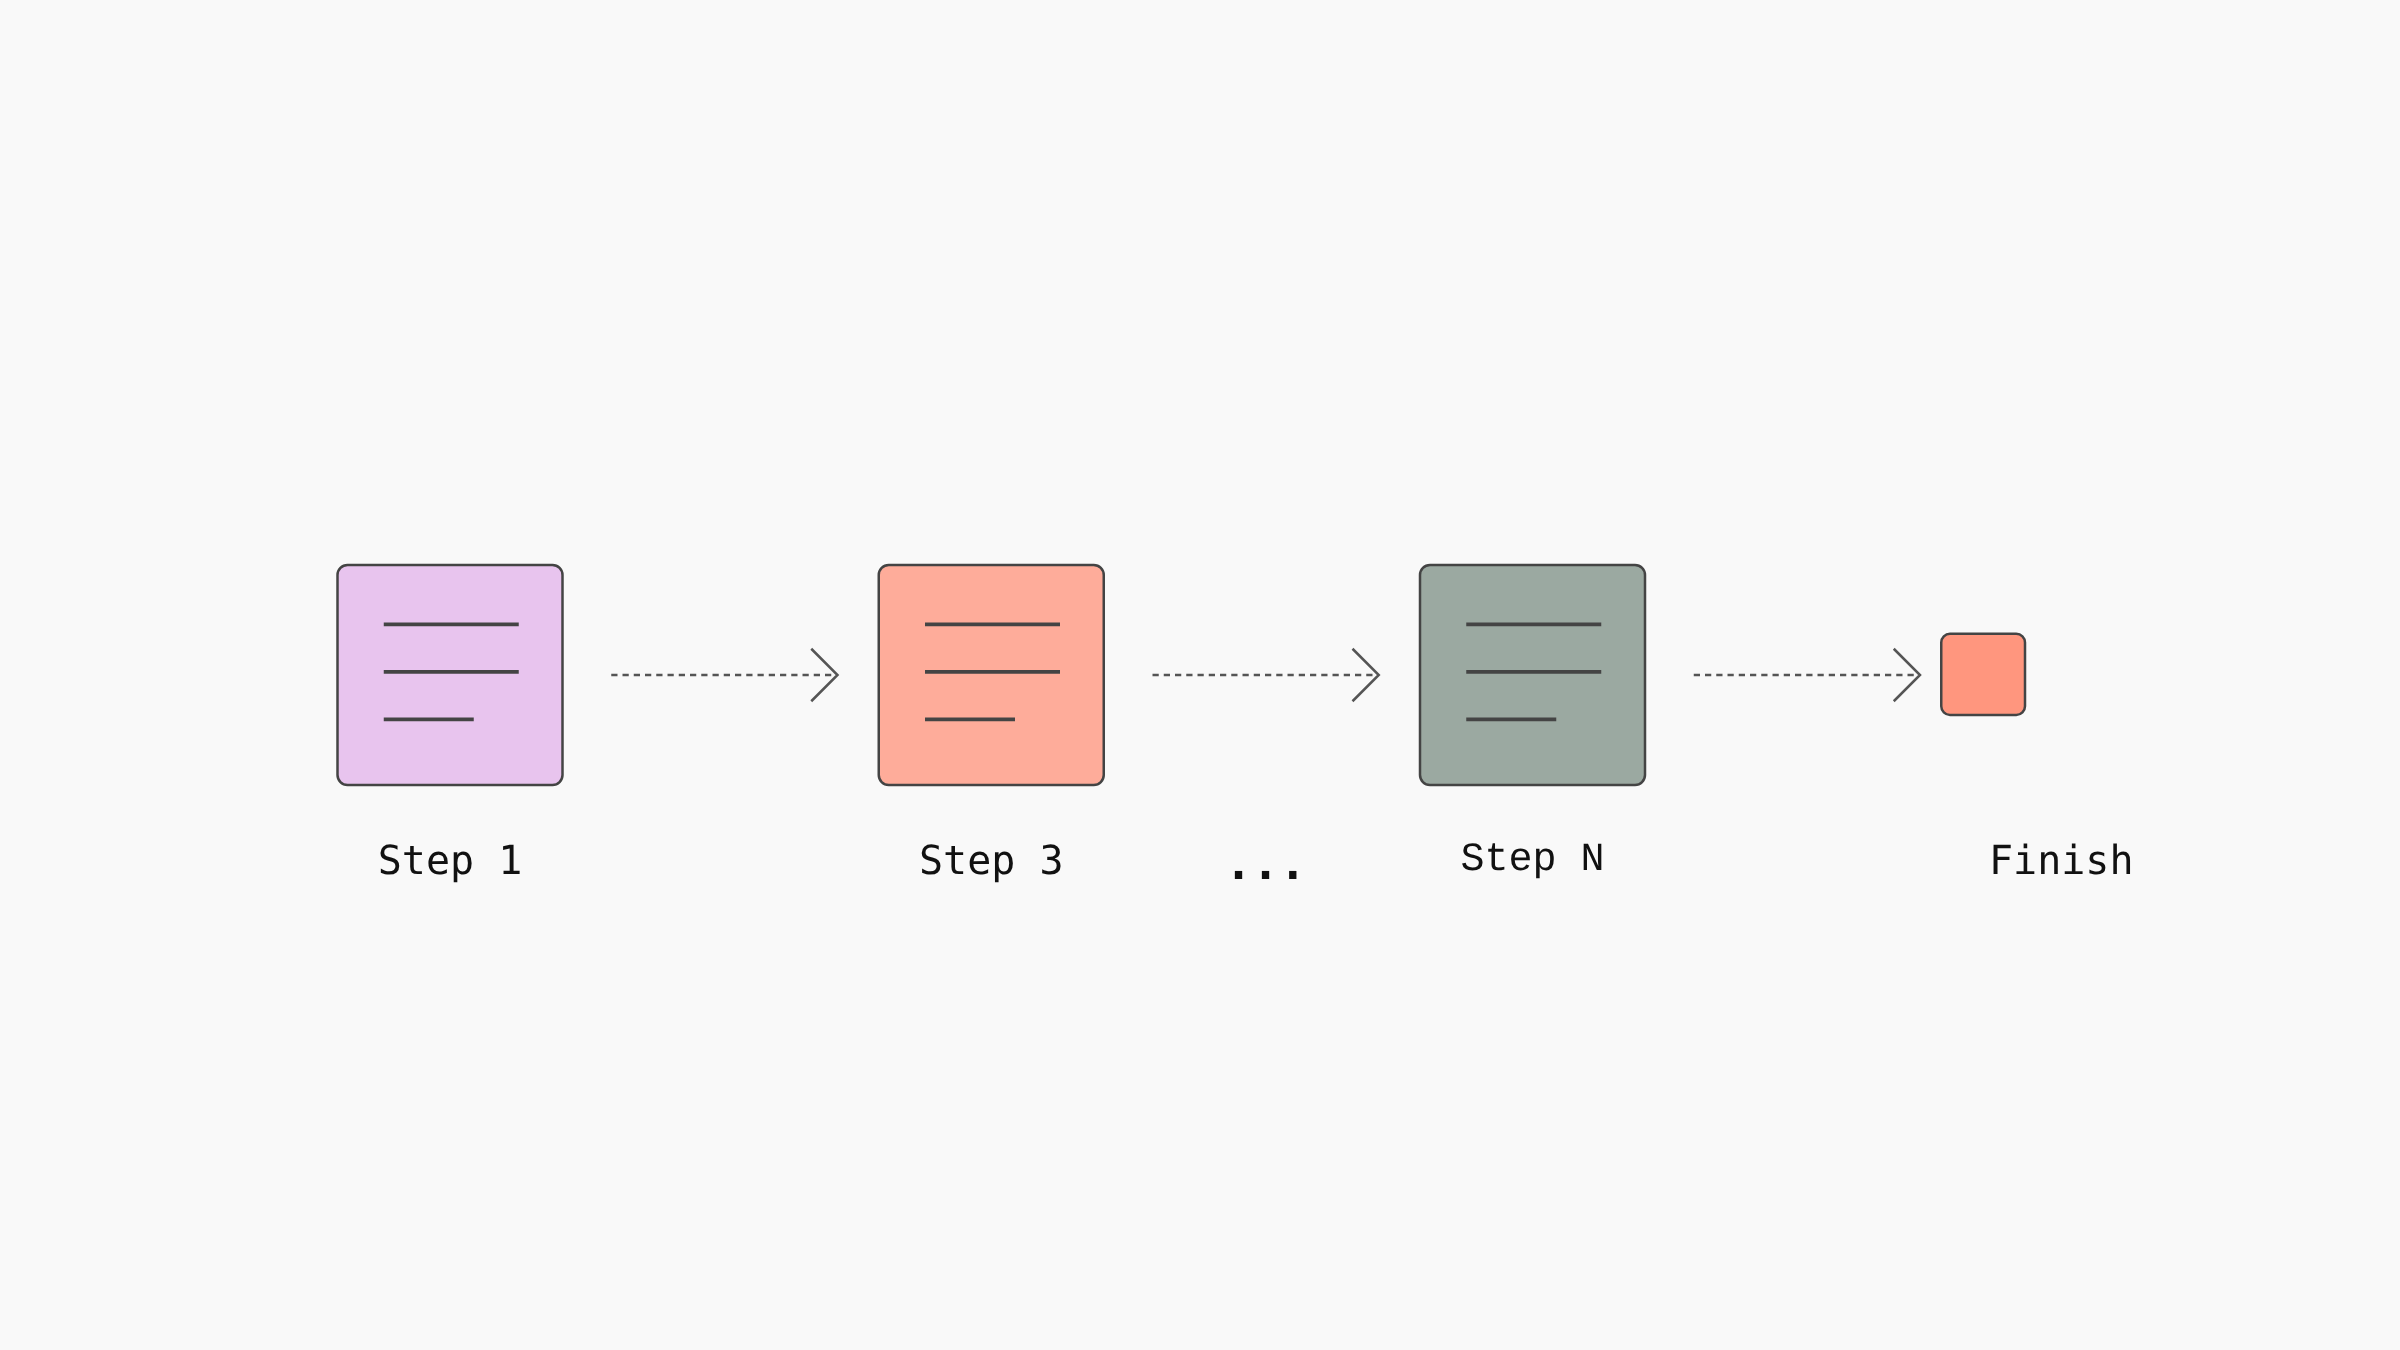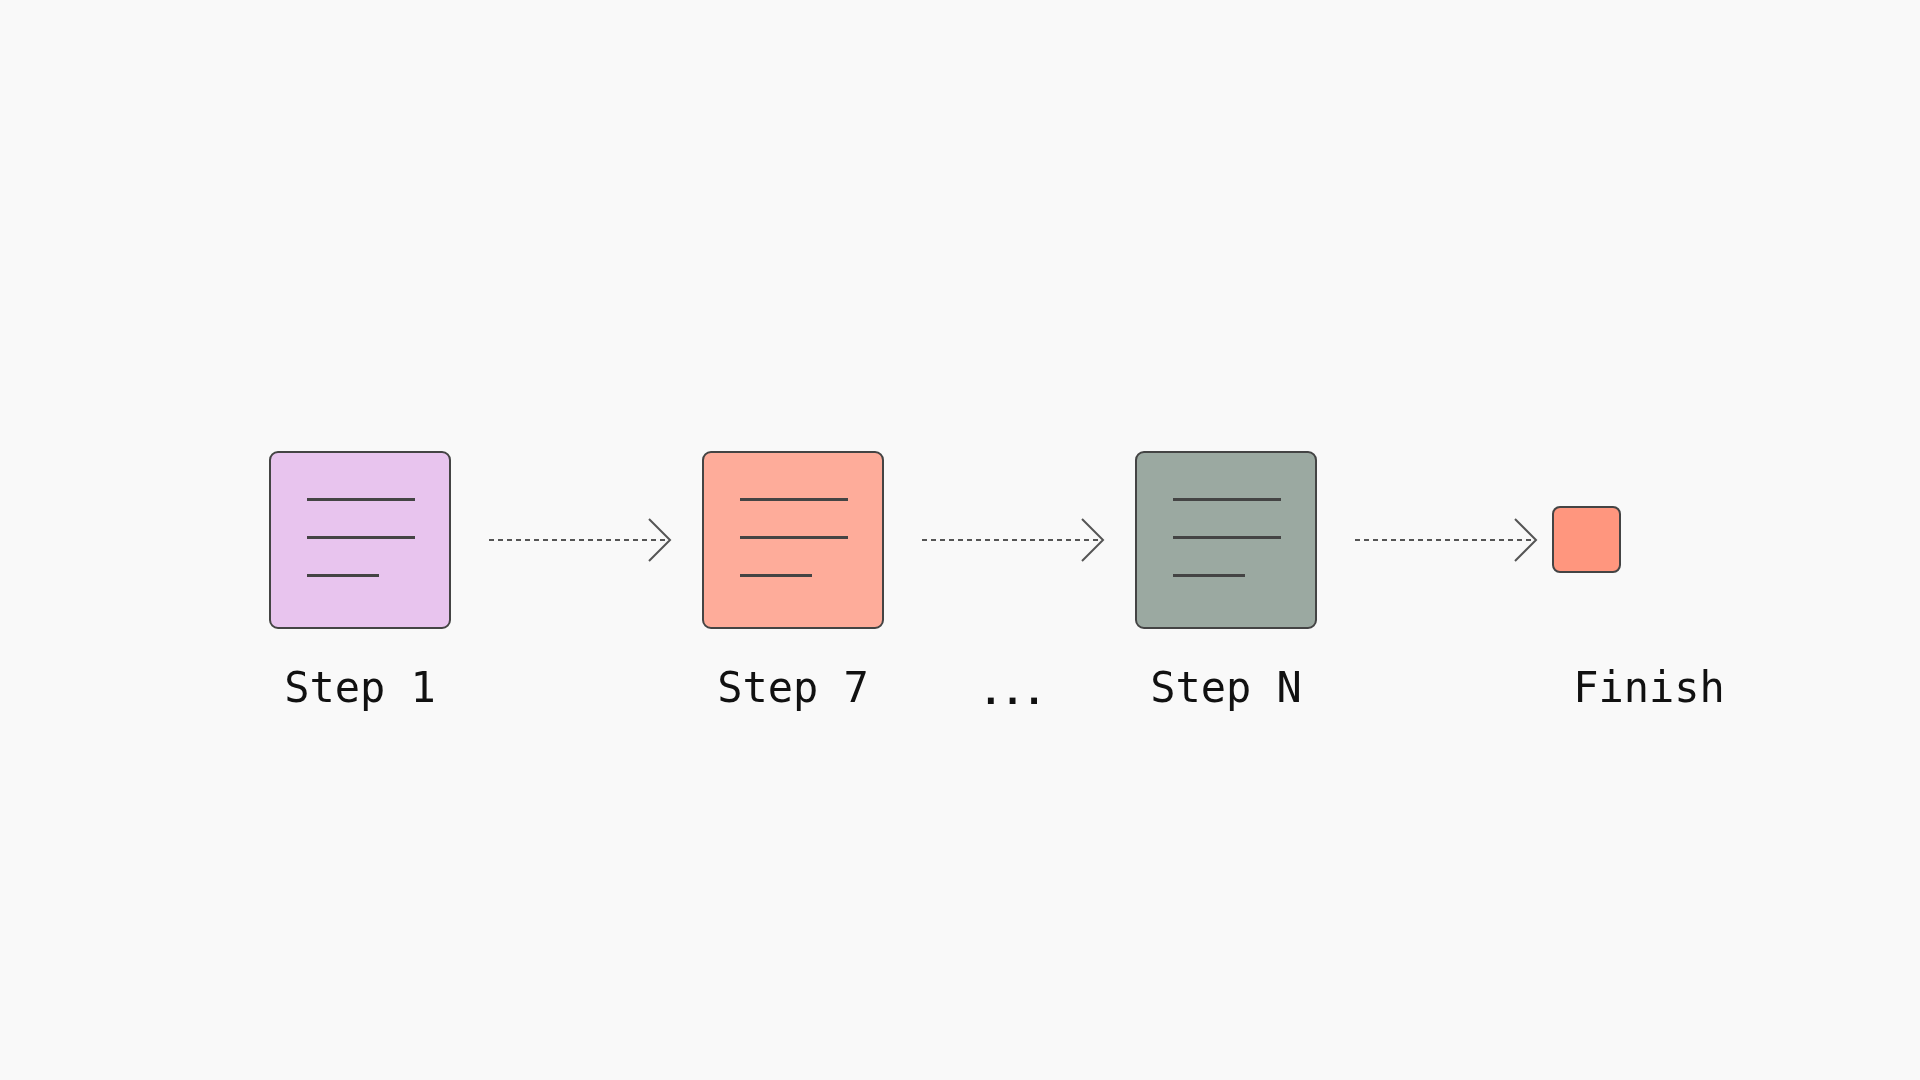--- a/index.html
+++ b/index.html
@@ -1,20 +1,20 @@
 <!DOCTYPE html>
 <html><head>
 <meta charset="utf-8">
 <style>
   html, body { margin:0; padding:0; }
   body { width:1920px; height:1080px; background:#f9f9f9; position:relative; overflow:hidden;
          font-family:"DejaVu Sans Mono", "Liberation Mono", monospace; }
   .step-box { position:absolute; box-sizing:border-box; border:2px solid #444444; border-radius:9px; }
   .line { position:absolute; height:3px; background:#444444; }
-  .label { position:absolute; top:668px; font-size:42px; color:#111111; text-align:center; width:240px; line-height:40px; }
+  .label { position:absolute; top:668px; font-size:32px; color:#111111; text-align:center; width:240px; line-height:40px; }
   .arrow { position:absolute; }
   .ellipsis { position:absolute; left:980px; top:672px; width:60px; text-align:center; font-size:36px; font-weight:bold; color:#111; line-height:40px; letter-spacing:0px; }
 </style>
 </head>
 <body>
 
 <div>
 
   <div class="step-box" style="left:269px;top:451px;width:182px;height:178px;background:#e8c4ee;">
     <div class="line" style="left:36px;top:45px;width:108px;"></div>
@@ -26,35 +26,35 @@
   <svg class="arrow" style="left:488px;top:516px;" width="185" height="48" viewBox="0 0 185 48">
     <line x1="1" y1="24" x2="180" y2="24" stroke="#555" stroke-width="2" stroke-dasharray="5,4"></line>
     <polyline points="161,3 182,24 161,45" fill="none" stroke="#555" stroke-width="2"></polyline>
   </svg>
 
   <div class="step-box" style="left:702px;top:451px;width:182px;height:178px;background:#feac9a;">
     <div class="line" style="left:36px;top:45px;width:108px;"></div>
     <div class="line" style="left:36px;top:83px;width:108px;"></div>
     <div class="line" style="left:36px;top:121px;width:72px;"></div>
   </div>
-  <div class="label" style="left:673px;">Step 7</div>
+  <div class="label" style="left:673px;">Step 3</div>
 
   <svg class="arrow" style="left:921px;top:516px;" width="185" height="48" viewBox="0 0 185 48">
     <line x1="1" y1="24" x2="180" y2="24" stroke="#555" stroke-width="2" stroke-dasharray="5,4"></line>
     <polyline points="161,3 182,24 161,45" fill="none" stroke="#555" stroke-width="2"></polyline>
   </svg>
 
   <div class="ellipsis">...</div>
 
   <div class="step-box" style="left:1135px;top:451px;width:182px;height:178px;background:#9ba9a1;">
     <div class="line" style="left:36px;top:45px;width:108px;"></div>
     <div class="line" style="left:36px;top:83px;width:108px;"></div>
     <div class="line" style="left:36px;top:121px;width:72px;"></div>
   </div>
-  <div class="label" style="left:1106px;">Step N</div>
+  <div class="label" style="left:1106px;font-family:Liberation Mono, monospace;">Step N</div>
 
   <svg class="arrow" style="left:1354px;top:516px;" width="185" height="48" viewBox="0 0 185 48">
     <line x1="1" y1="24" x2="180" y2="24" stroke="#555" stroke-width="2" stroke-dasharray="5,4"></line>
     <polyline points="161,3 182,24 161,45" fill="none" stroke="#555" stroke-width="2"></polyline>
   </svg>
 
   <div class="step-box" style="left:1552px;top:506px;width:69px;height:67px;background:#ff967e;border-radius:8px;"></div>
   <div class="label" style="left:1529px;">Finish</div>
 
 </div>

